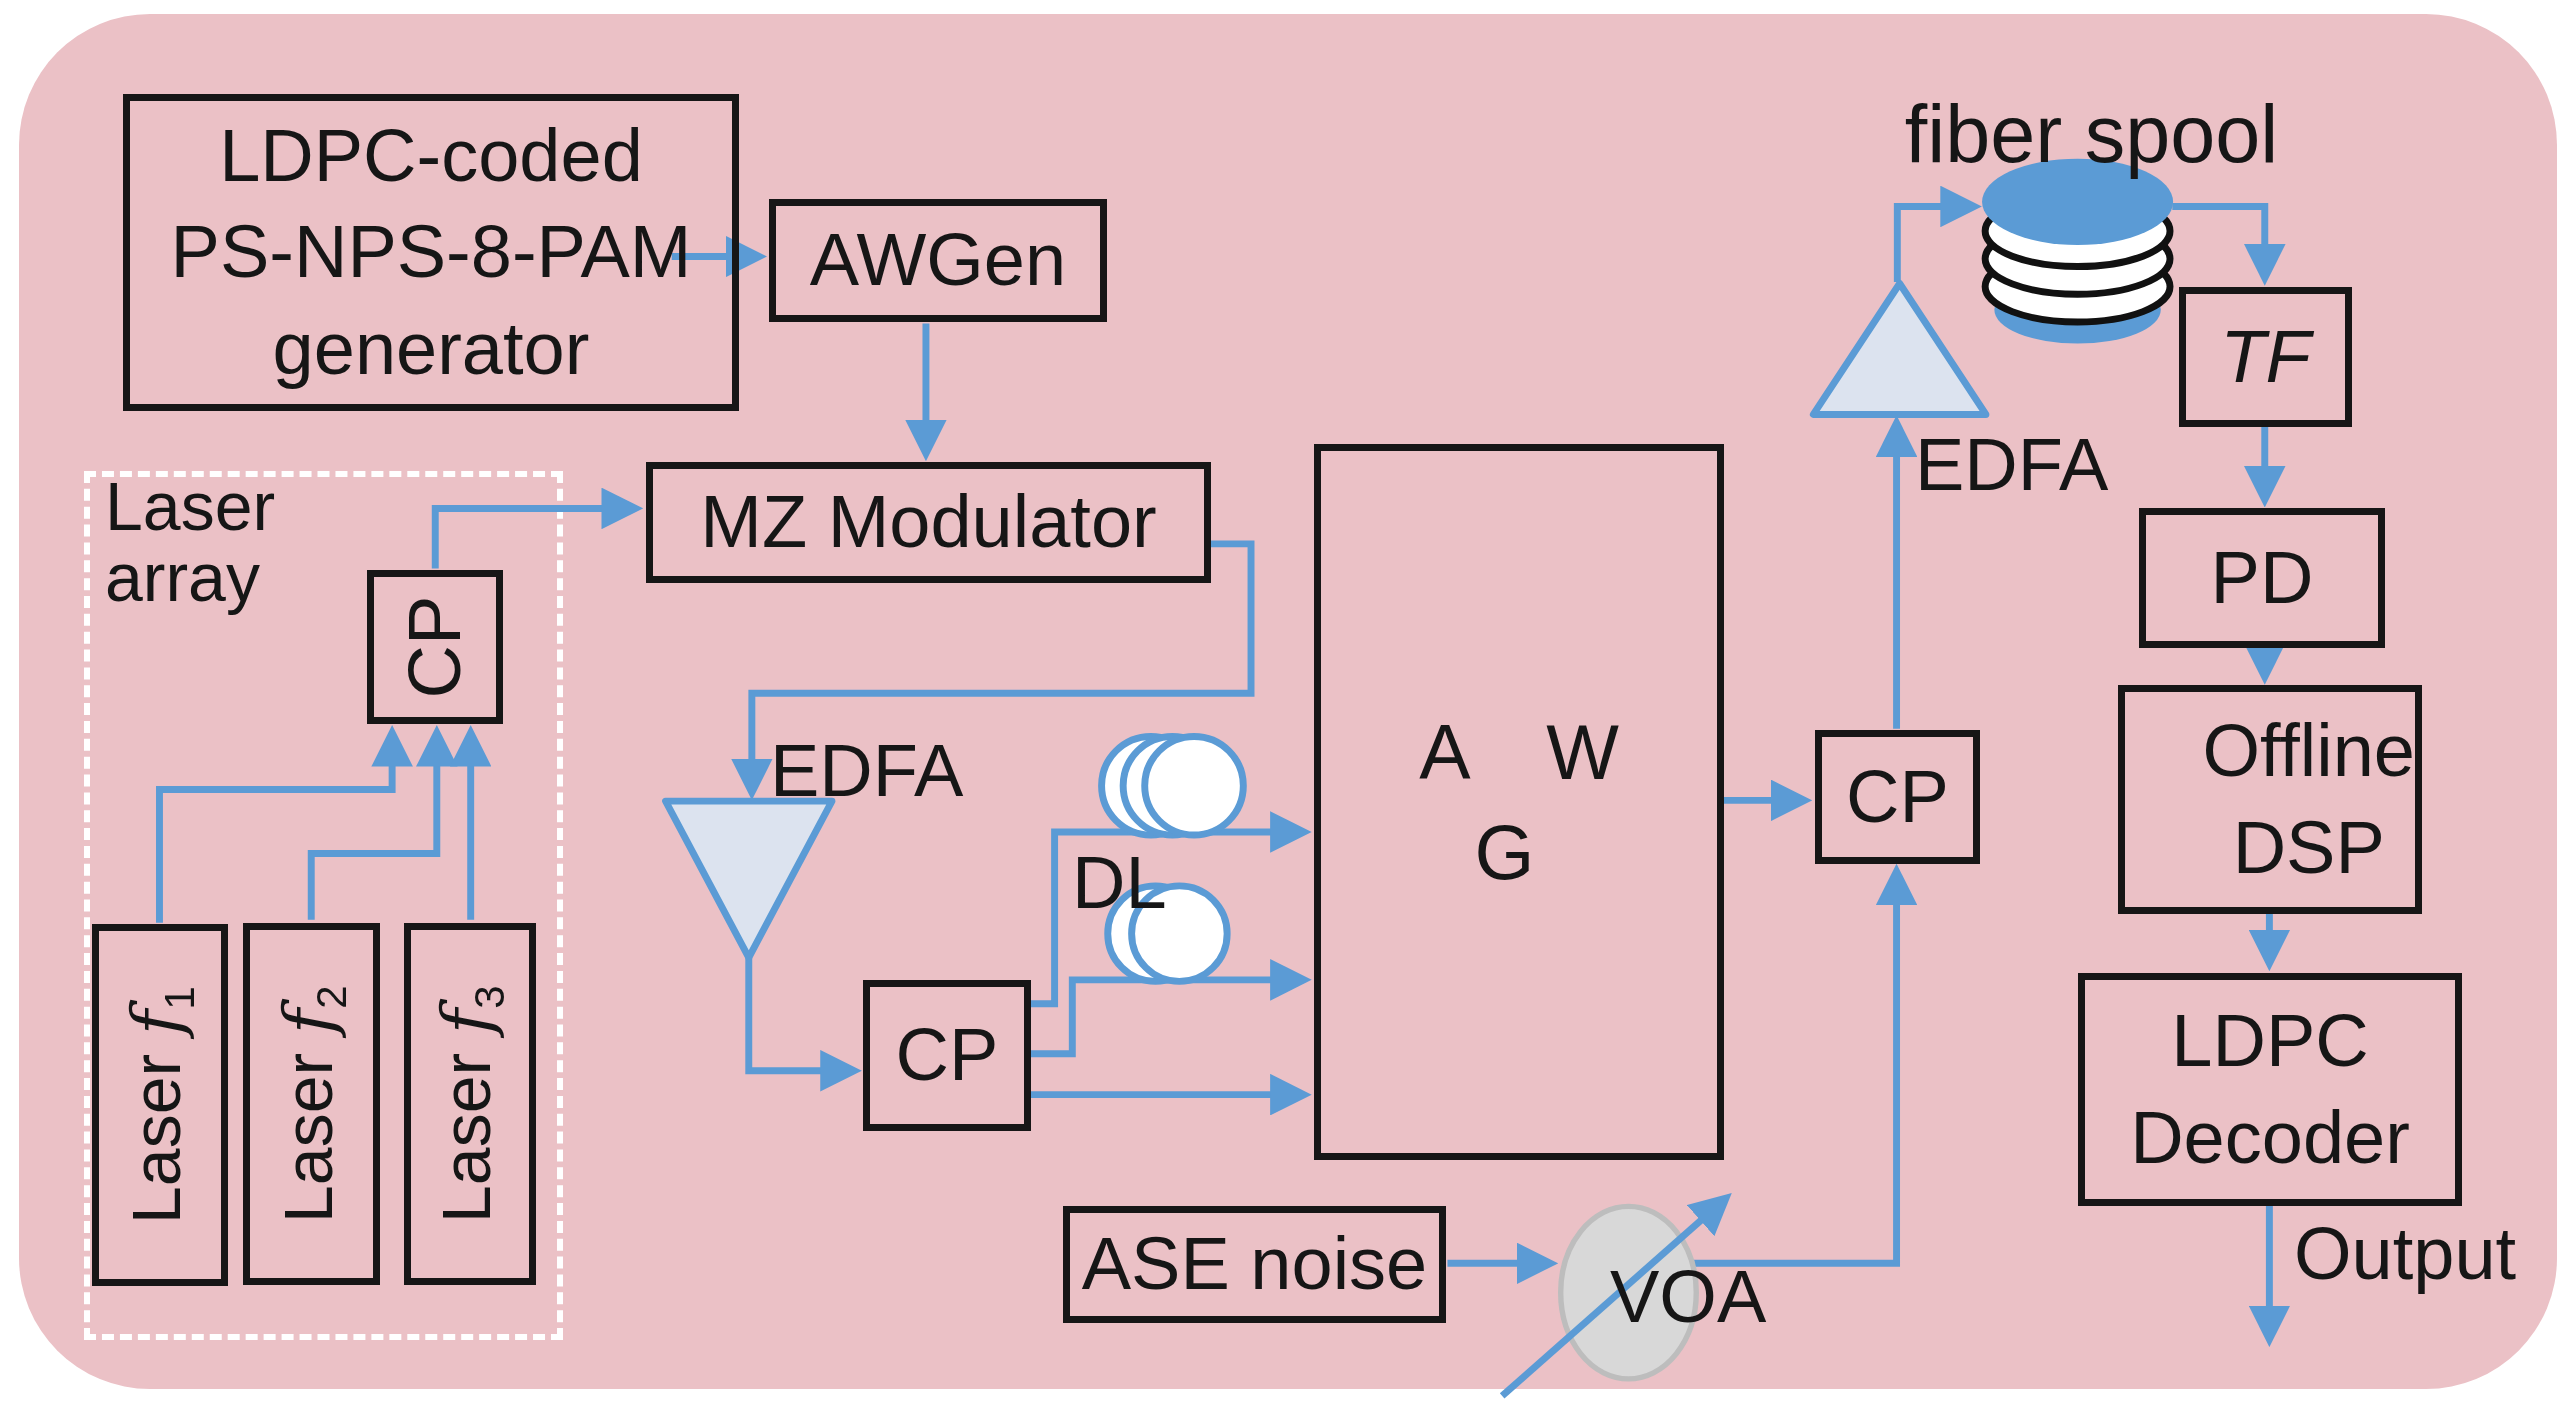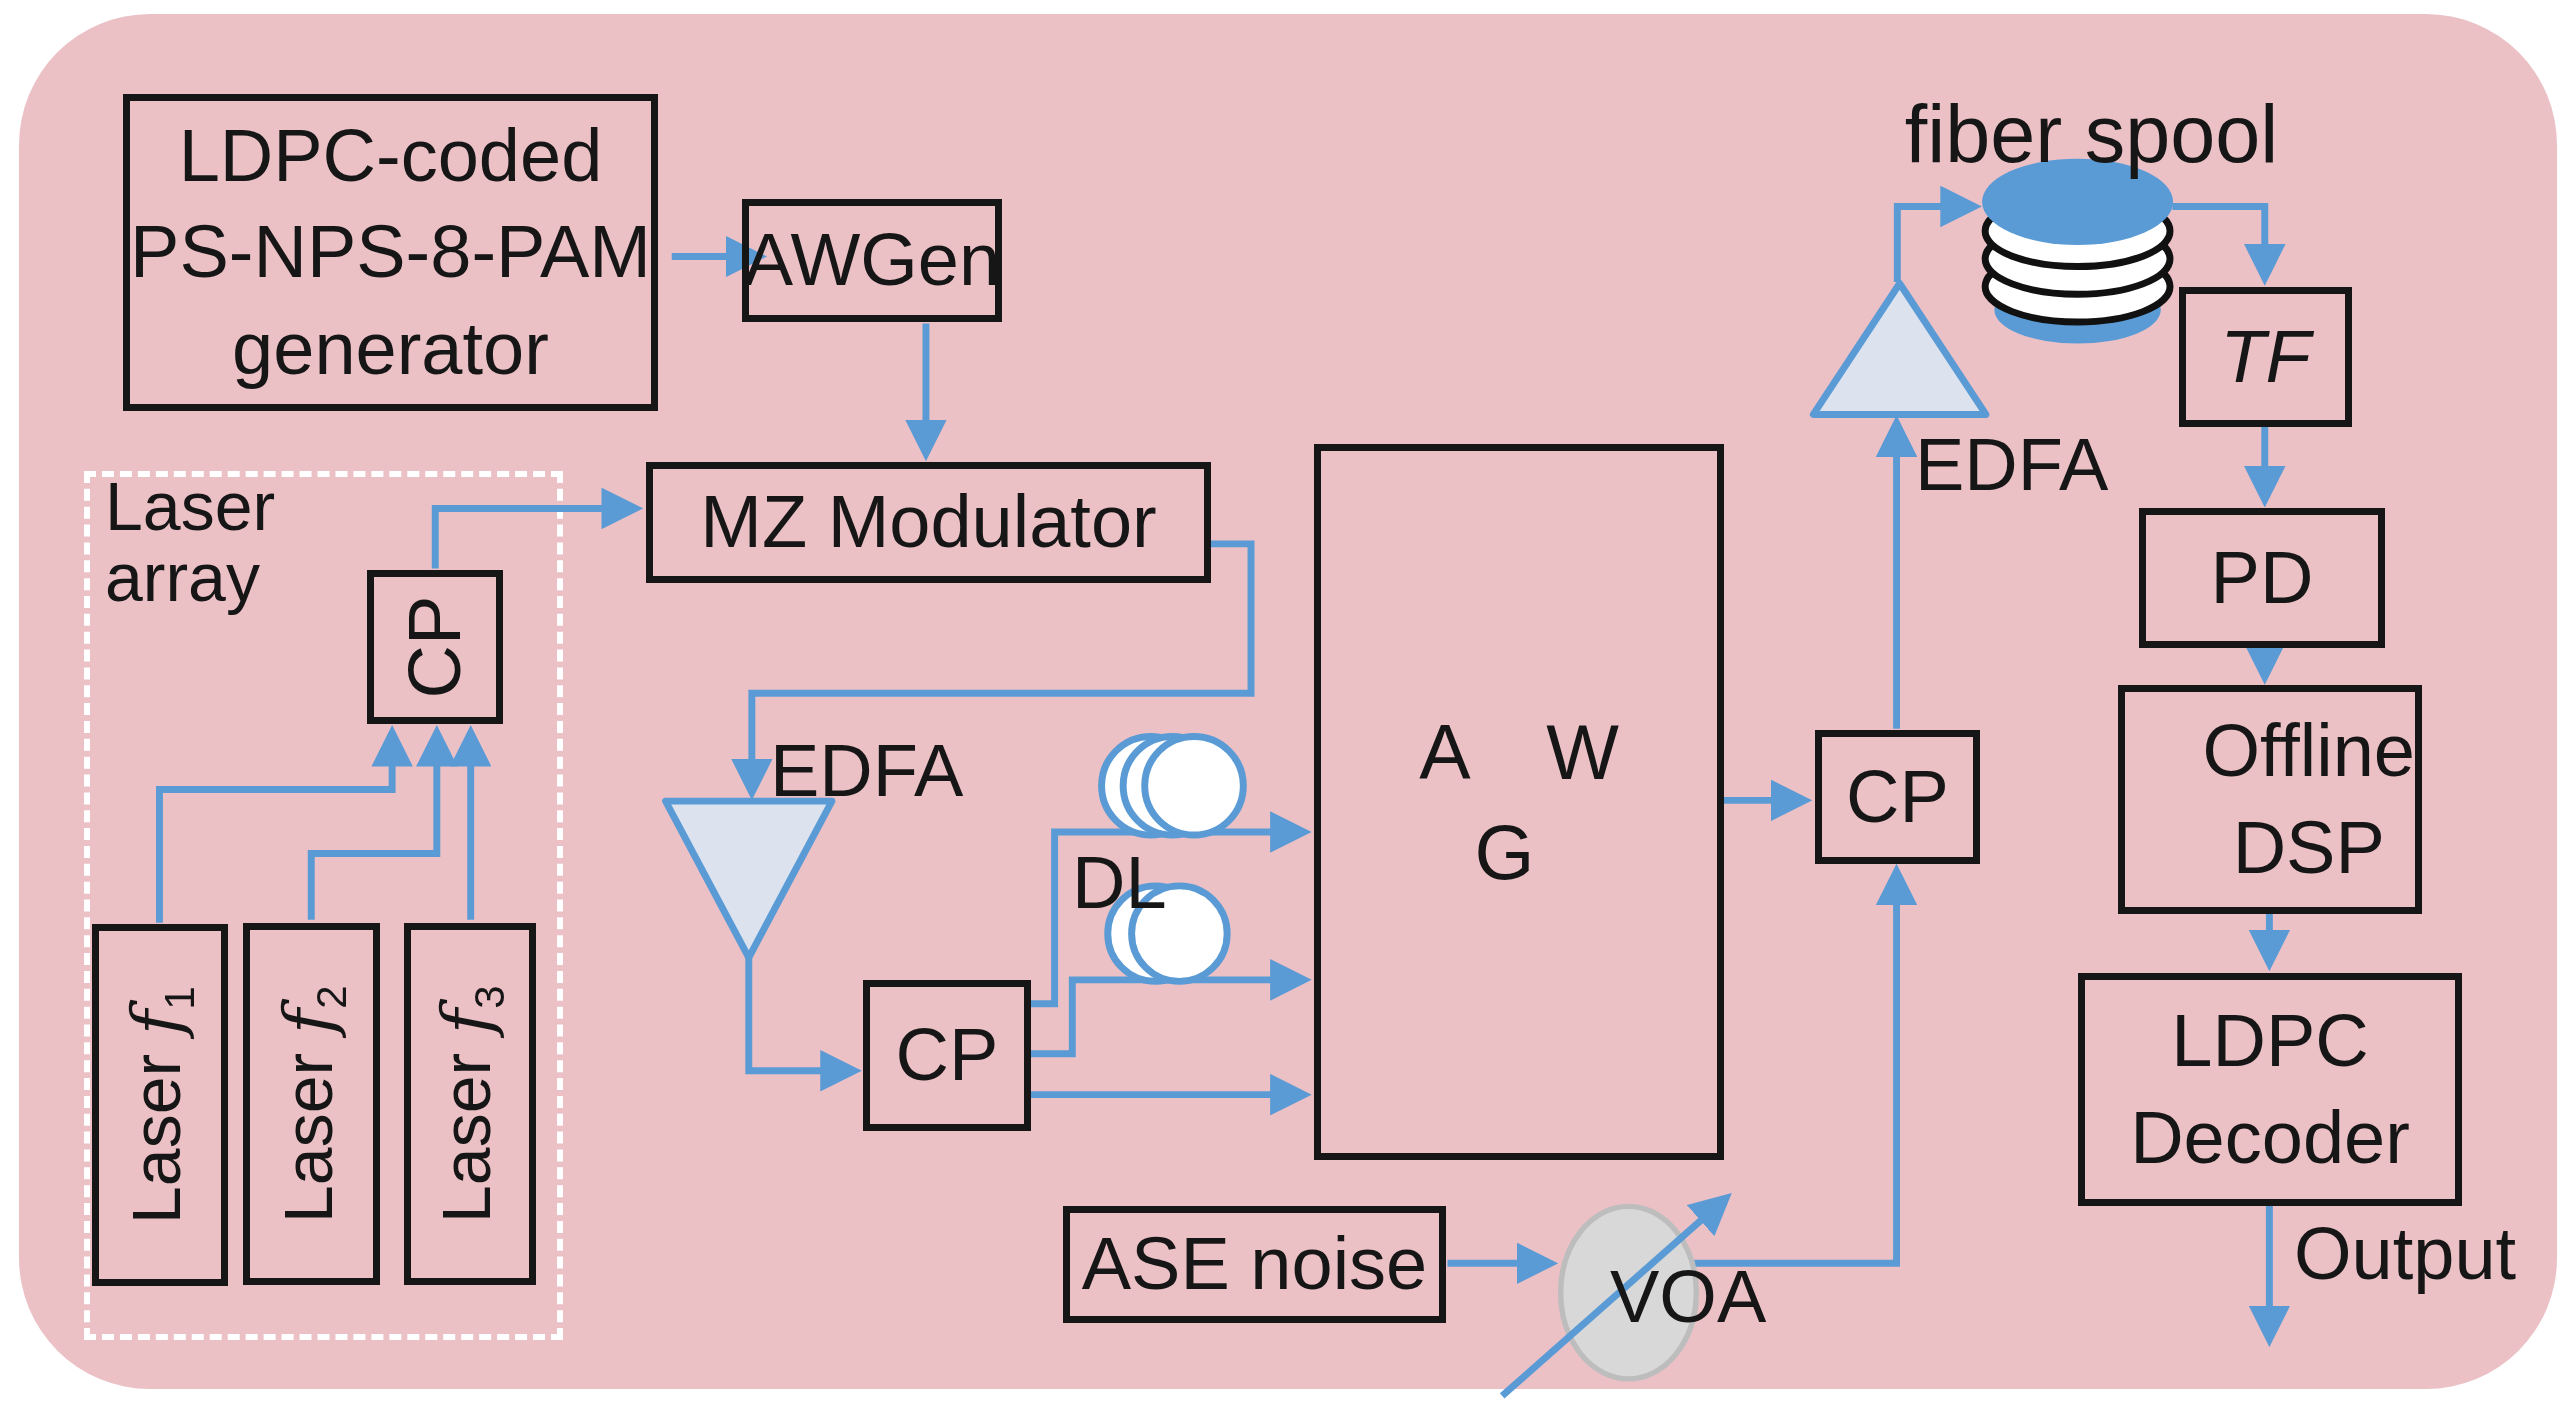--- a/index.html
+++ b/index.html
@@ -76,29 +76,29 @@
     <ellipse cx="2697" cy="300" rx="120" ry="46" fill="#ffffff" stroke="#111111" stroke-width="9"></ellipse>
     <ellipse cx="2697" cy="262" rx="124" ry="56" fill="#5b9bd5"></ellipse>
   </g>
 
   <g>
     <ellipse cx="2114" cy="1678" rx="88" ry="112" fill="#d8d8d8" stroke="#bdbdbd" stroke-width="7"></ellipse>
     <path d="M1950 1812 L2240 1556" stroke="#5b9bd5" stroke-width="9" fill="none" marker-end="url(#ah)"></path>
   </g>
 </svg>
 
-<div class="box fs-96" style="left:123px;top:94px;width:535px;height:317px;">
+<div class="box fs-96" style="left:123px;top:94px;width:616px;height:317px;">
   <div>
     <div>LDPC-coded</div>
     <div>PS-NPS-8-PAM</div>
     <div>generator</div>
   </div>
 </div>
 
-<div class="box fs-96" style="left:742px;top:199px;width:260px;height:123px;">
+<div class="box fs-96" style="left:769px;top:199px;width:338px;height:123px;">
   <span>AWGen</span>
 </div>
 
 <div class="box fs-96" style="left:646px;top:462px;width:565px;height:121px;">
   <span>MZ Modulator</span>
 </div>
 
 <div class="label fs-88" style="left:105px;top:471px;line-height:71px;">
   <div>Laser</div>
   <div>array</div>

